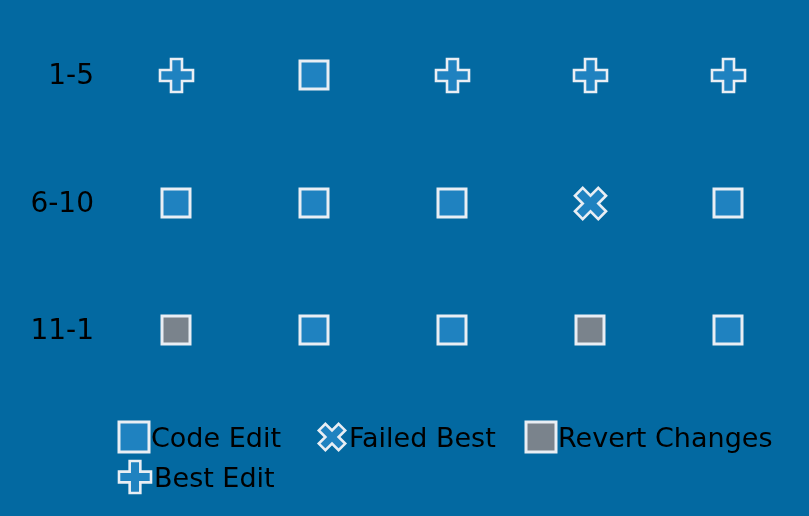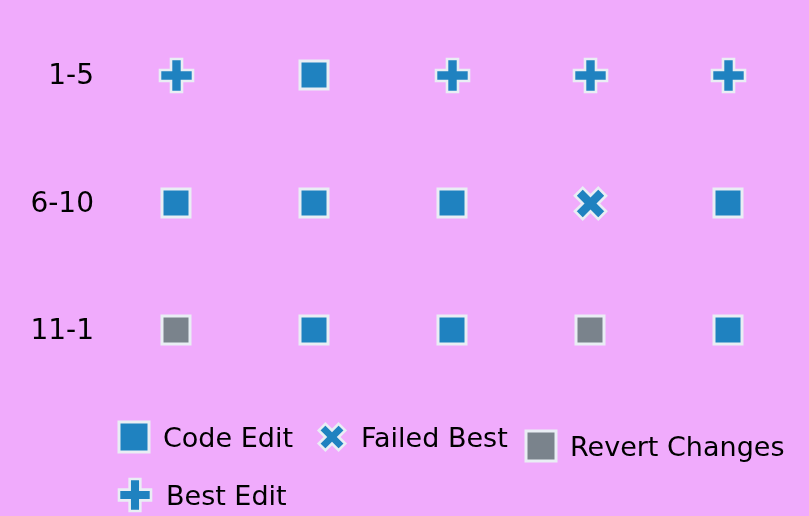--- a/index.html
+++ b/index.html
@@ -1,20 +1,20 @@
 <!DOCTYPE html>
 <html><head>
 <meta charset="utf-8">
 <style>
   html, body { margin: 0; padding: 0; background: #ffffff; }
   .figure {
     position: relative;
     width: 809px;
     height: 516px;
-    background: #f0abfc;
+    background: #0369a1;
     font-family: "DejaVu Sans", "Liberation Sans", sans-serif;
     overflow: hidden;
   }
   .row-label {
     position: absolute;
     left: 0;
     width: 94px;
     text-align: right;
     font-size: 28px;
     line-height: 38px;
@@ -26,30 +26,29 @@
   .rl-2 { top: 311px; }
   .marker {
     position: absolute;
     display: block;
     line-height: 0;
   }
   .legend-item {
     position: absolute;
     display: flex;
     align-items: center;
-    gap: 12px;
     height: 40px;
     font-size: 27px;
     color: #000000;
     white-space: nowrap;
   }
   .li-0 { left: 117px; top: 417px; }
   .li-1 { left: 315px; top: 417px; }
-  .li-2 { left: 524px; top: 426px; }
-  .li-3 { left: 116px; top: 475px; }
+  .li-2 { left: 524px; top: 417px; }
+  .li-3 { left: 116px; top: 457px; }
   .legend-marker { display: inline-block; line-height: 0; }
   .legend-label { display: inline-block; }
 </style>
 </head>
 <body>
 
 <div class="figure">
 
   <div class="row-label rl-0">1-5</div>
   <div class="row-label rl-1">6-10</div>

